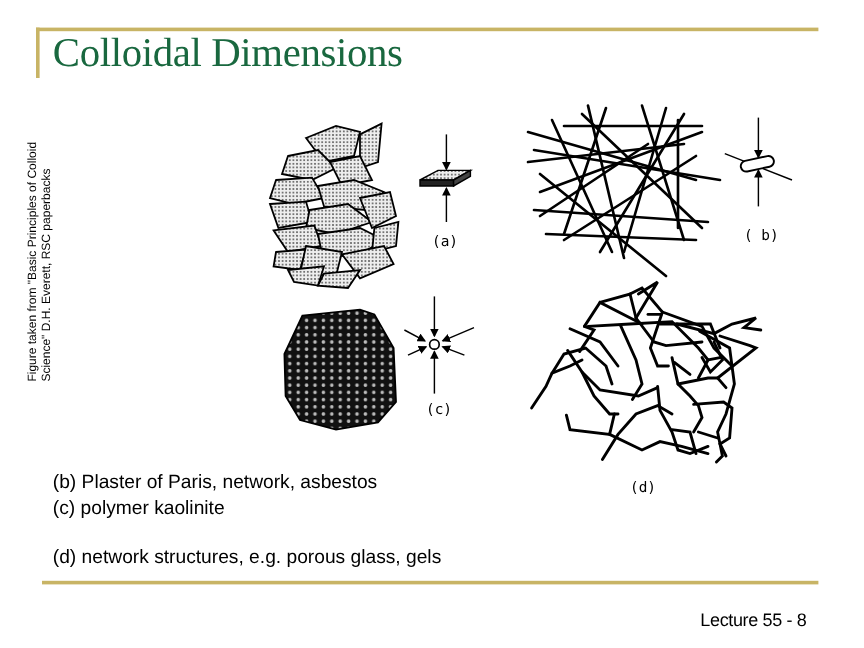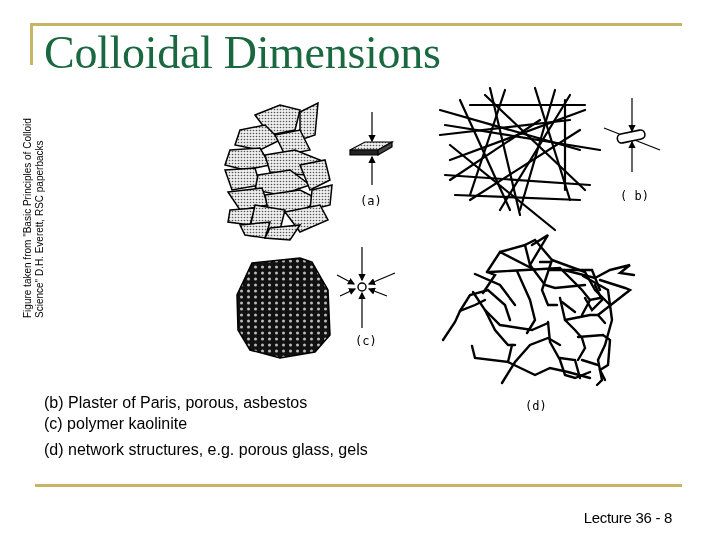--- a/index.html
+++ b/index.html
@@ -1,24 +1,24 @@
 <!DOCTYPE html>
 <html><head>
 <meta charset="utf-8">
 <style>
   html, body { margin: 0; padding: 0; background: #ffffff; }
   body { width: 720px; height: 540px; position: relative; overflow: hidden; font-family: "Liberation Sans", sans-serif; }
   .gold-top { position: absolute; left: 30px; top: 23px; width: 652px; height: 3px; background: #c8b465; }
   .gold-left { position: absolute; left: 30px; top: 23px; width: 3px; height: 42px; background: #c8b465; }
-  .title { position: absolute; left: 44px; top: 26px; font-family: "Liberation Serif", serif; font-size: 46px; color: #19683f; letter-spacing: -0.3px; white-space: nowrap; }
+  .title { position: absolute; left: 44px; top: 26px; font-family: "Liberation Serif", serif; font-size: 34px; color: #19683f; letter-spacing: -0.3px; white-space: nowrap; }
   .credit { position: absolute; left: 22px; top: 318px; transform-origin: 0 0; transform: rotate(-90deg); font-size: 10px; line-height: 12px; color: #000; width: 200px; }
   .credit div { white-space: nowrap; }
   .legend { position: absolute; left: 44px; top: 392px; font-size: 16px; color: #000; line-height: 21px; }
   .legend div { white-space: nowrap; }
-  .legend .gap { margin-top: 5px; }
+  .legend .gap { margin-top: 20px; }
   .gold-bottom { position: absolute; left: 35px; top: 484px; width: 647px; height: 3px; background: #c8b465; }
   .footer { position: absolute; right: 48px; top: 509px; font-size: 15px; color: #000; letter-spacing: -0.3px; }
   svg.fig { position: absolute; left: 0; top: 0; }
   .figlabel { font-family: "DejaVu Sans Mono", monospace; font-size: 12px; }
 </style>
 </head>
 <body>
 
 <div class="gold-top"></div>
 <div class="gold-left"></div>
@@ -145,19 +145,19 @@
     <polyline points="582,360 598,365"></polyline>
     <polyline points="548,322 550,342 560,360 565,375 575,378 590,372"></polyline>
     <polyline points="560,358 575,360 580,378"></polyline>
     <polyline points="575,312 562,302"></polyline>
     <polyline points="590,300 582,315"></polyline>
   </g>
   <text class="figlabel" x="525" y="410">(d)</text>
 </svg>
 
 <div class="legend">
-  <div>(b) Plaster of Paris, porous, asbestos</div>
+  <div>(b) Plaster of Paris, network, asbestos</div>
   <div>(c) polymer kaolinite</div>
   <div class="gap">(d) network structures, e.g. porous glass, gels</div>
 </div>
 
 <div class="gold-bottom"></div>
-<div class="footer">Lecture 36 - 8</div>
+<div class="footer">Lecture 55 - 8</div>
 
 </body></html>

